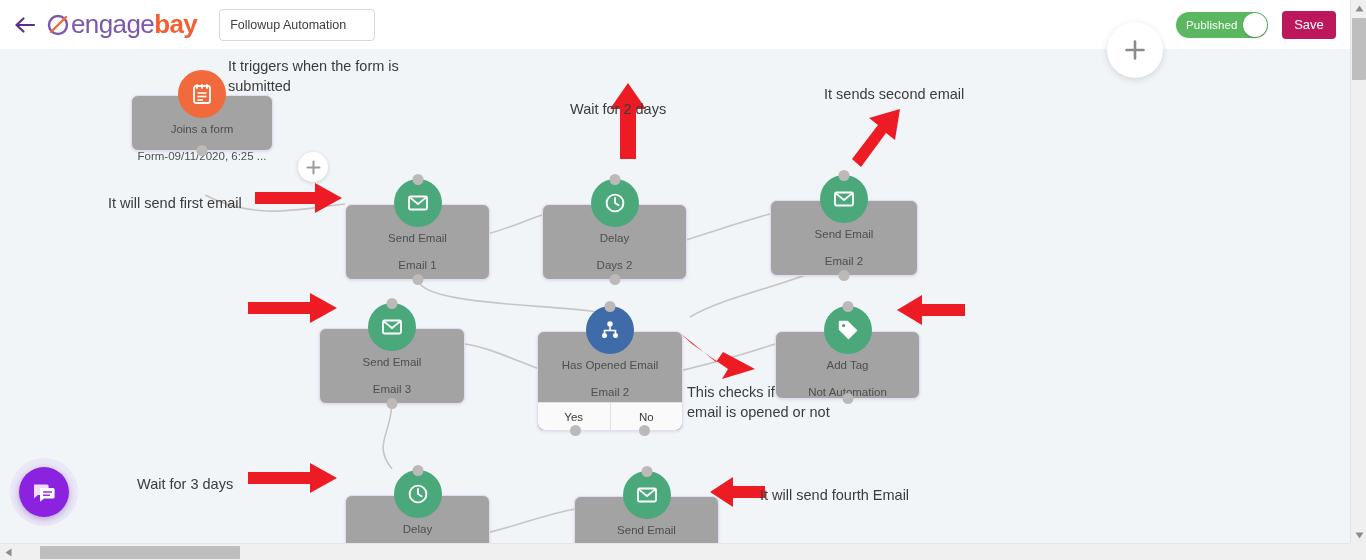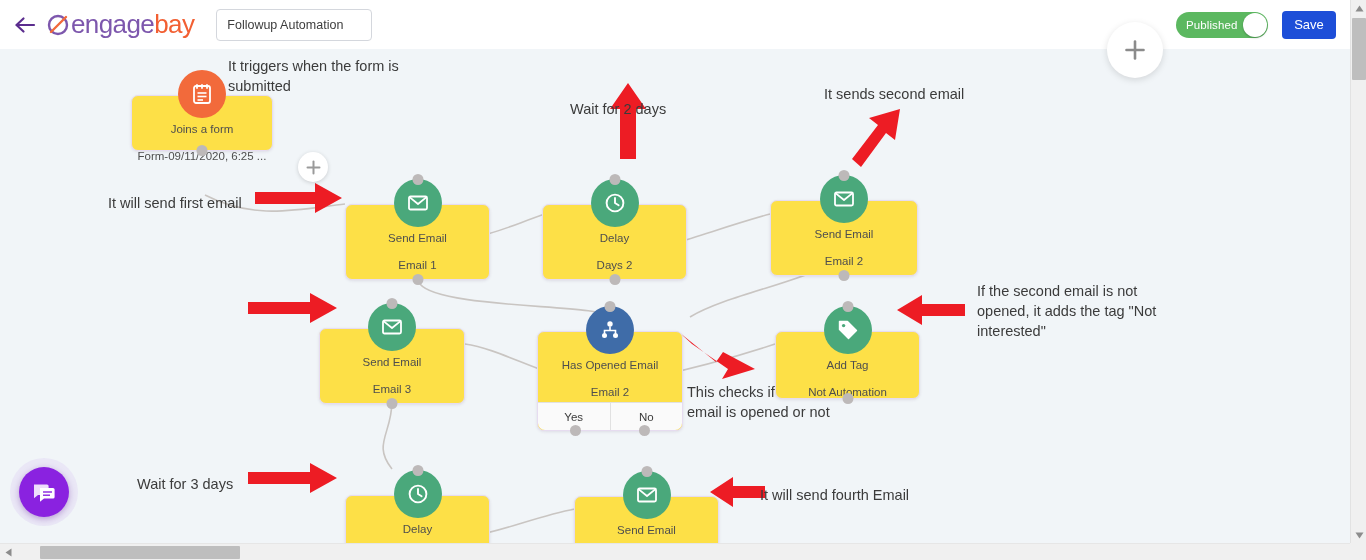--- a/index.html
+++ b/index.html
@@ -23,21 +23,21 @@
     margin-left: 12px; width: 26px; height: 26px;
     display: flex; align-items: center; justify-content: center;
     cursor: pointer;
   }
   .logo-wrap {
     display: flex; align-items: center; margin-left: 8px;
     font-size: 26px; letter-spacing: -0.6px; font-weight: 500;
   }
   .logo-mark { margin-right: 1px; display:flex; align-items:center; }
   .logo-engage { color: #7d57ad; }
-  .logo-bay { color: #f25f32; font-weight: 400; }
+  .logo-bay { color: #f25f32; font-weight: 700; }
 
   .name-field {
     margin-left: 22px;
     width: 156px; height: 32px;
     border: 1px solid #d4d7dd; border-radius: 4px;
     background: #fff;
     font-size: 12.5px; color: #3c3c3c;
     padding: 0 10px;
     font-family: "Liberation Sans", sans-serif;
     outline: none;
@@ -57,40 +57,40 @@
   .publish-toggle .ptext {
     color: #ffffff; font-size: 11.5px; margin-left: 10px; letter-spacing: .1px;
   }
   .publish-knob {
     position: absolute; right: 1px; top: 1px;
     width: 24px; height: 24px; border-radius: 50%;
     background: #fff; box-shadow: 0 1px 2px rgba(0,0,0,.25);
   }
   .save-btn {
     width: 54px; height: 28px; border-radius: 4px;
-    background: #1d4ed8; color: #fff; border: none;
+    background: #be185d; color: #fff; border: none;
     font-size: 13px; font-family: "Liberation Sans", sans-serif;
     cursor: pointer;
   }
 
   
   .canvas {
     position: absolute; top: 49px; left: 0;
     width: 1350px; height: 494px;
     background: #f1f5f8;
     overflow: hidden;
     text-decoration: underline;
   }
   .edges { position: absolute; top: 0; left: 0; width: 1350px; height: 494px; }
   .annots, .nodes, .arrows { position: absolute; top: 0; left: 0; width: 1350px; height: 494px; }
 
   
   .node {
     position: absolute;
-    background: #fde047;
+    background: #a3a3a3;
     border: 1px solid #e6dcf0;
     border-radius: 7px;
     box-shadow: 0 1px 3px rgba(80,60,110,.12);
     text-align: center;
   }
   .node-title {
     font-size: 11.5px; color: #4e4e4e; margin-top: 26px; line-height: 14px;
   }
   .node-sub {
     font-size: 11.5px; color: #4e4e4e; margin-top: 13px; line-height: 14px;
@@ -268,23 +268,20 @@
         <polygon points="765,437 733,437 733,428 710,443 733,458 733,449 765,449"></polygon>
       </g>
     </svg>
 
     <div class="annots">
       <div class="annot" style="left:228px; top:7px; width:200px;">It triggers when the form is
 submitted</div>
       <div class="annot" style="left:570px; top:18px;margin-top:32px;">Wait for 2 days</div>
       <div class="annot" style="left:824px; top:35px;">It sends second email</div>
       <div class="annot" style="left:108px; top:144px;">It will send first email</div>
-      <div class="annot" style="left:977px; top:232px; width:196px;">If the second email is not
-opened, it adds the tag "Not
-interested"</div>
       <div class="annot" style="left:687px; top:333px; width:200px;">This checks if the second
 email is opened or not</div>
       <div class="annot" style="left:137px; top:425px;">Wait for 3 days</div>
       <div class="annot" style="left:760px; top:436px;">It will send fourth Email</div>
     </div>
 
     <div class="nodes">
 
       <div class="node" style="left:131px; top:46px; width:142px; height:56px;">
         <div class="node-icon ic-orange">

